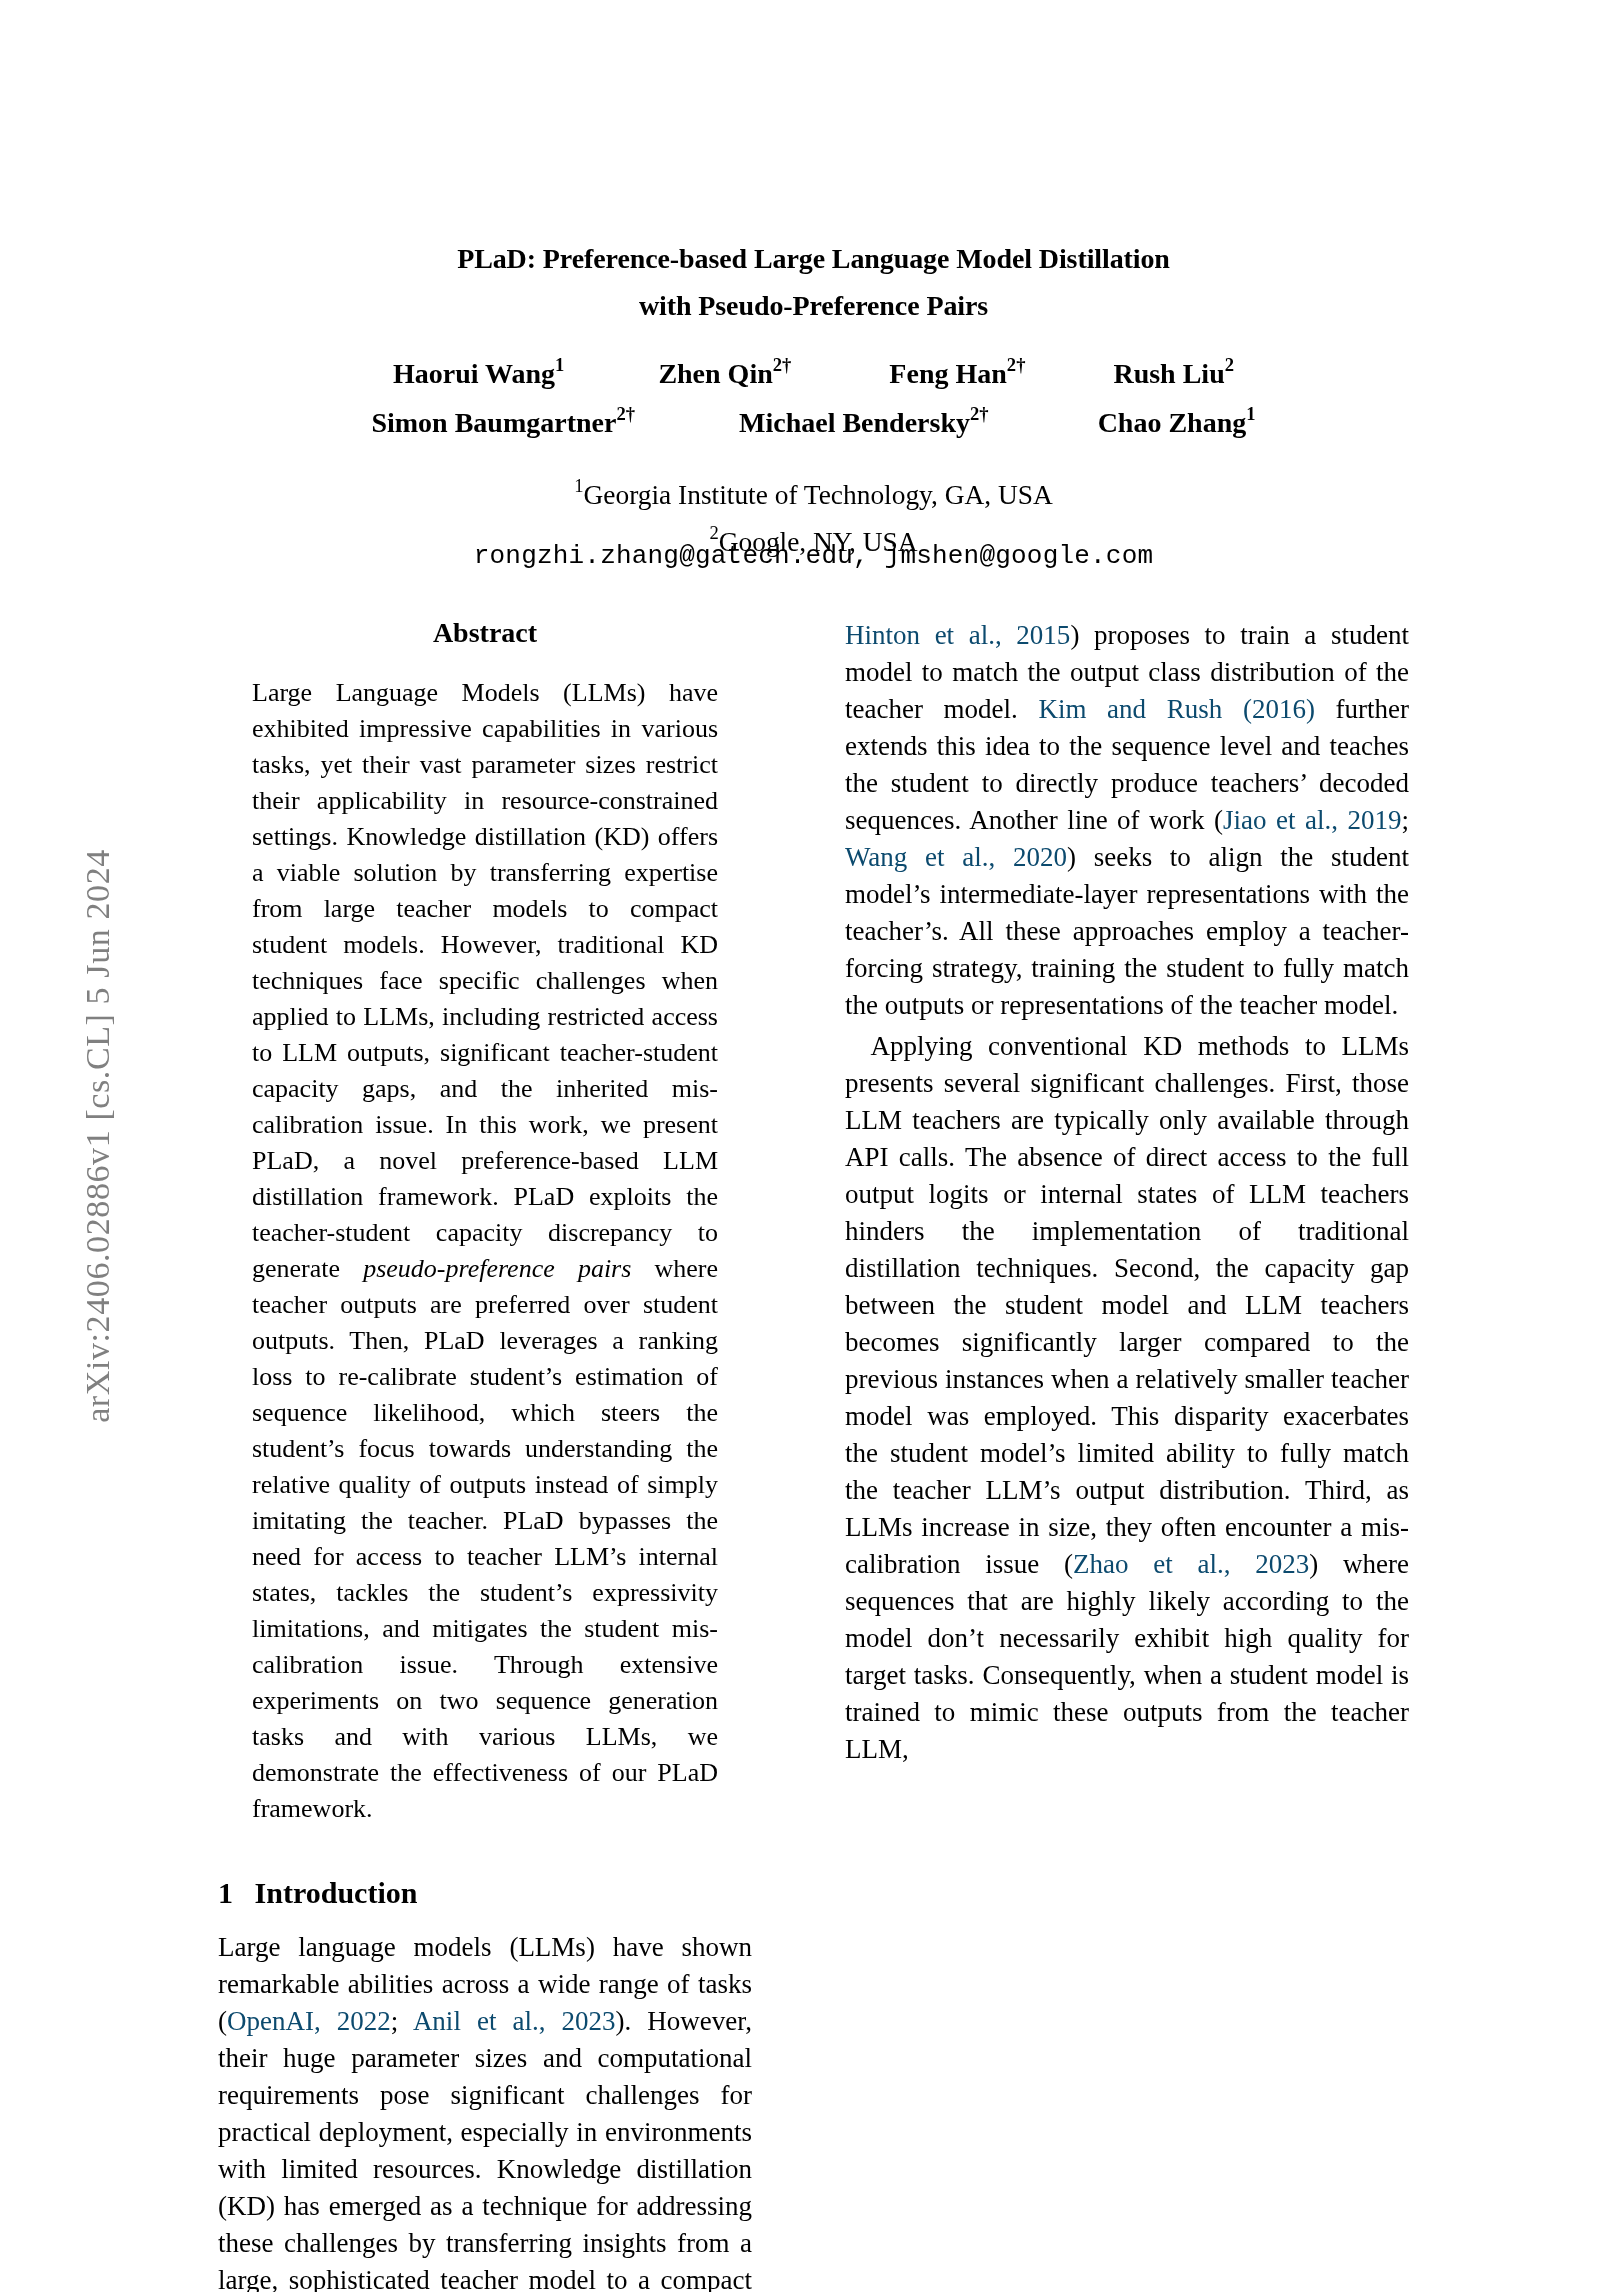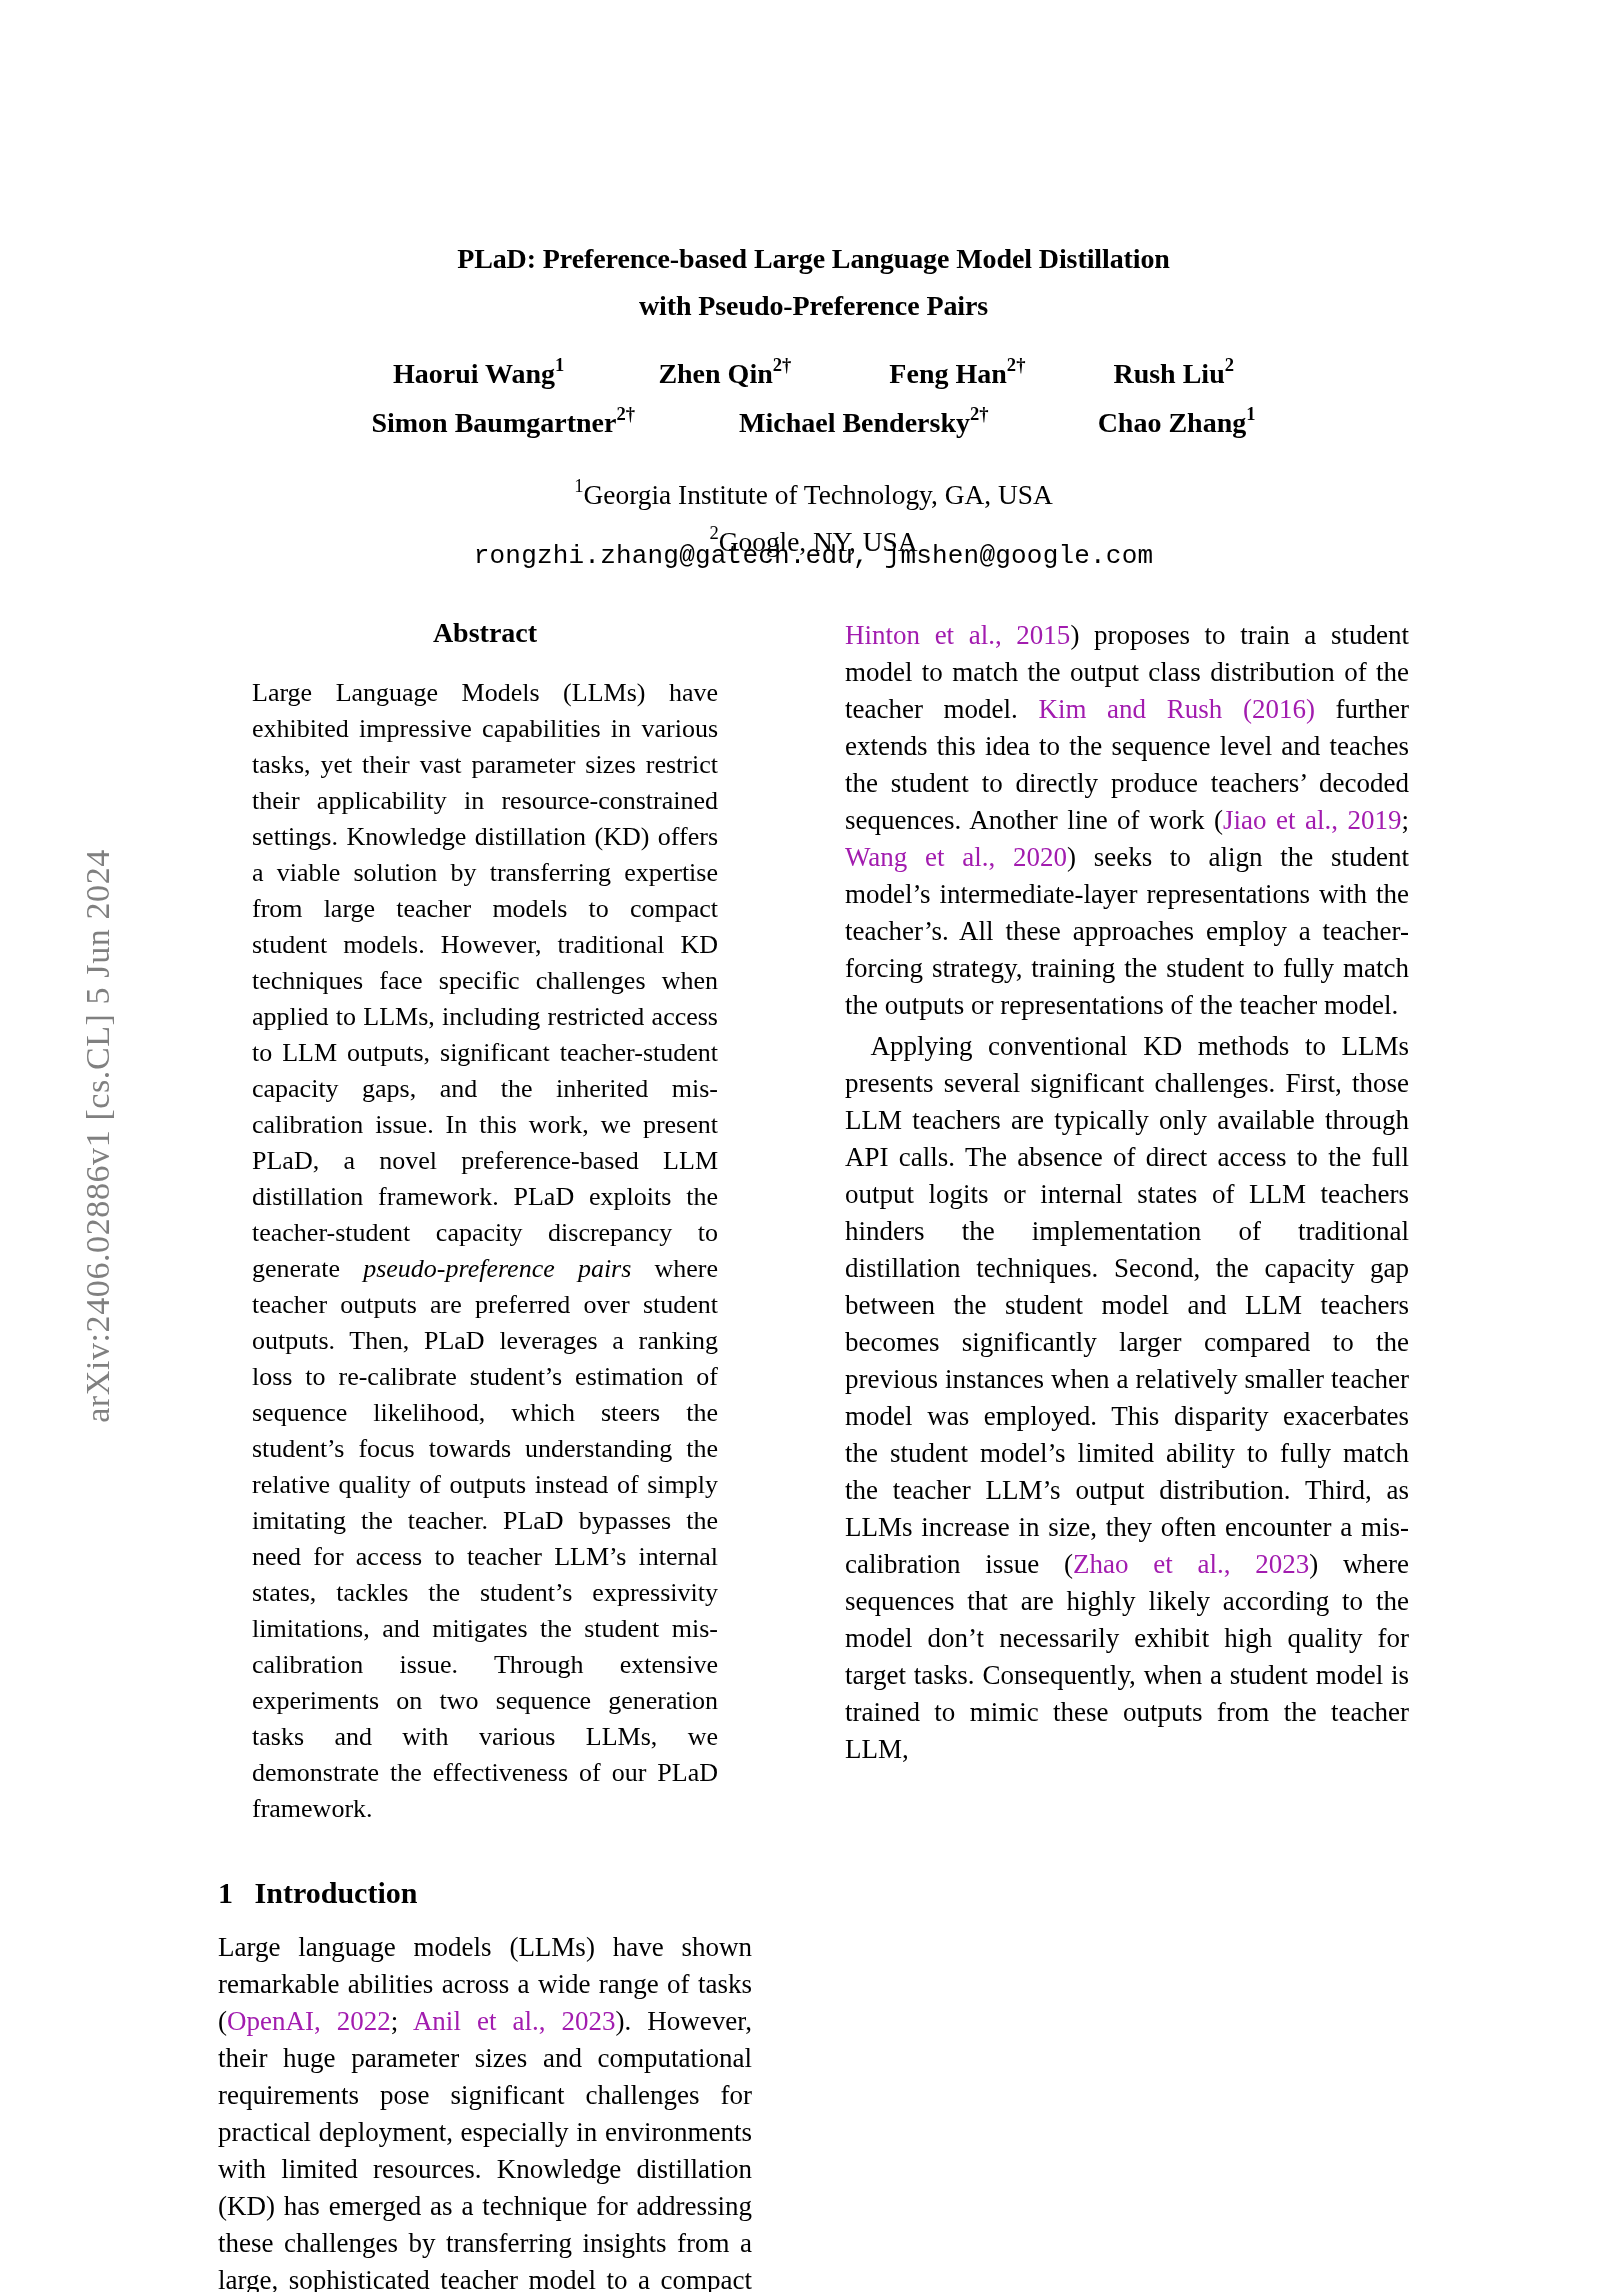--- a/index.html
+++ b/index.html
@@ -161,21 +161,21 @@
   p.body-text {
     margin: 0 0 0 0;
     font-size: 27px;
     line-height: 37px;
     text-align: justify;
     text-justify: inter-word;
     hyphens: manual;
   }
   p.body-text + p.body-text { text-indent: 25.5px; margin-top: 4px; }
 
-  .cite { color: #a21caf; }
+  .cite { color: #0c4a6e; }
 
   
   #footnotes {
     position: absolute;
     left: 32px;
     top: 1982px;
     width: 534px;
   }
   #footnotes .rule {
     width: 173px;

